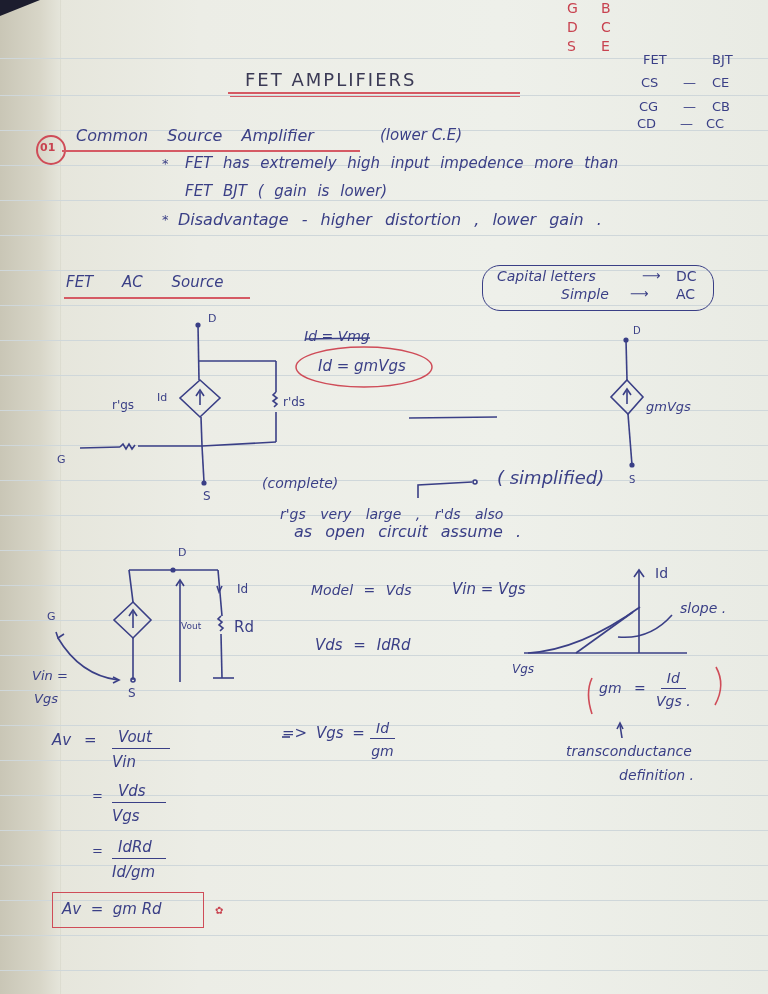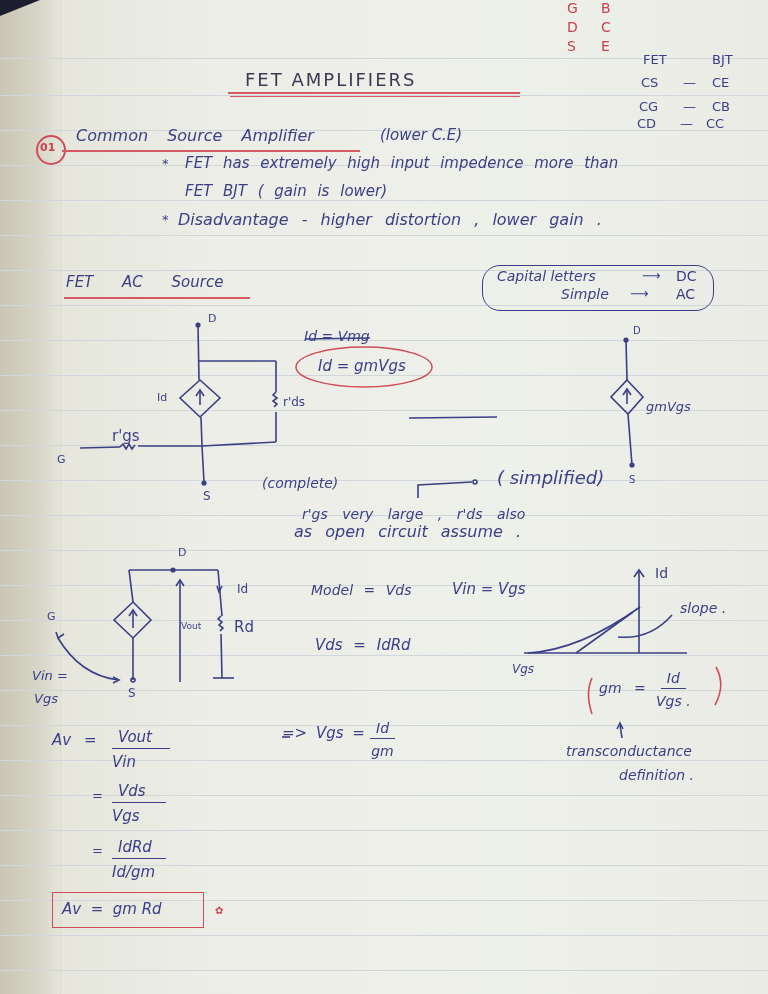--- a/index.html
+++ b/index.html
@@ -184,34 +184,34 @@
       <line x1="622" y1="738" x2="620" y2="725"></line>
       <path d="M617 729 L620 723 L623 729"></path>
 
       <line x1="282" y1="737" x2="290" y2="737"></line>
     </g>
   </svg>
 
   <span class="t ink" style="left:208px;top:312px;font-size:11px">D</span>
   <span class="t ink" style="left:157px;top:391px;font-size:11px">Id</span>
   <span class="t ink" style="left:283px;top:395px;font-size:12px">r'ds</span>
-  <span class="t ink" style="left:112px;top:427px;font-size:15px">r'gs</span>
+  <span class="t ink" style="left:112px;top:398px;font-size:12px">r'gs</span>
   <span class="t ink" style="left:57px;top:453px;font-size:11px">G</span>
   <span class="t ink" style="left:203px;top:489px;font-size:12px">S</span>
   <span class="t ink hw" style="left:262px;top:475px;font-size:14px">(complete)</span>
 
   <span class="t ink hw" style="left:304px;top:328px;font-size:14px">Id = Vmg</span>
   <span class="t ink hw" style="left:318px;top:357px;font-size:15px">Id = gmVgs</span>
 
   <span class="t ink" style="left:633px;top:325px;font-size:10px">D</span>
   <span class="t ink hw" style="left:646px;top:399px;font-size:13px">gmVgs</span>
   <span class="t ink" style="left:629px;top:474px;font-size:10px">S</span>
   <span class="t ink hw" style="left:497px;top:467px;font-size:18px">( simplified)</span>
 
-  <span class="t ink hw" style="left:302px;top:506px;font-size:14px;word-spacing:10px">r'gs very large , r'ds also</span>
+  <span class="t ink hw" style="left:280px;top:506px;font-size:14px;word-spacing:10px">r'gs very large , r'ds also</span>
   <span class="t ink hw" style="left:294px;top:522px;font-size:16px;word-spacing:8px">as open circuit assume .</span>
 
   <span class="t ink" style="left:178px;top:546px;font-size:11px">D</span>
   <span class="t ink" style="left:237px;top:582px;font-size:12px">Id</span>
   <span class="t ink" style="left:181px;top:621px;font-size:9px">Vout</span>
   <span class="t ink" style="left:234px;top:618px;font-size:15px">Rd</span>
   <span class="t ink" style="left:47px;top:610px;font-size:11px">G</span>
   <span class="t ink" style="left:128px;top:686px;font-size:12px">S</span>
   <span class="t ink hw" style="left:32px;top:668px;font-size:13px">Vin =</span>
   <span class="t ink hw" style="left:34px;top:691px;font-size:13px">Vgs</span>

